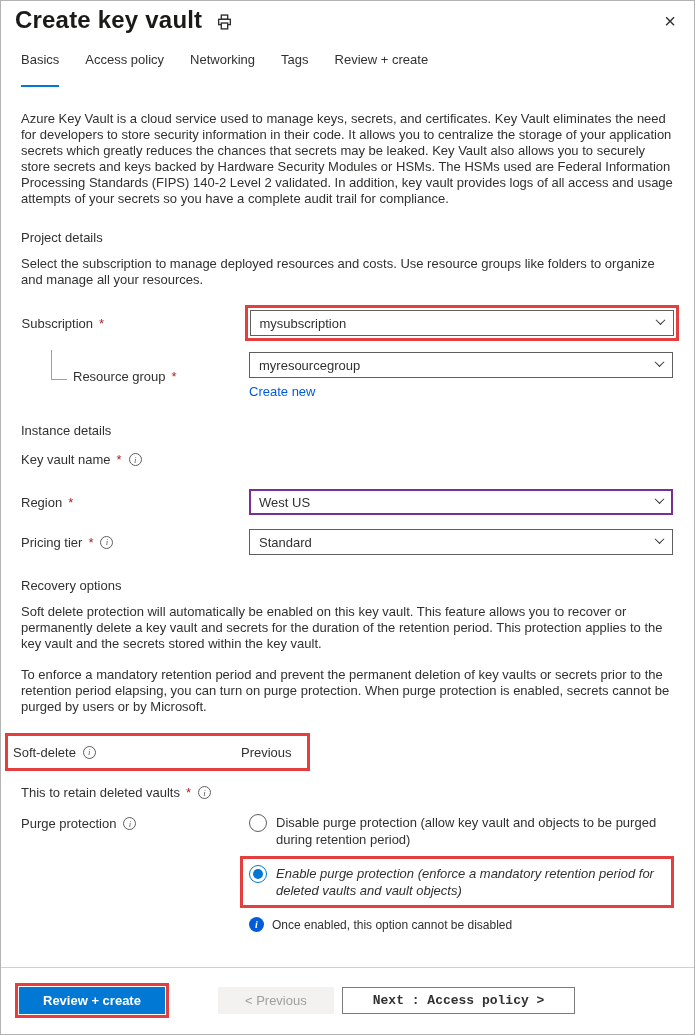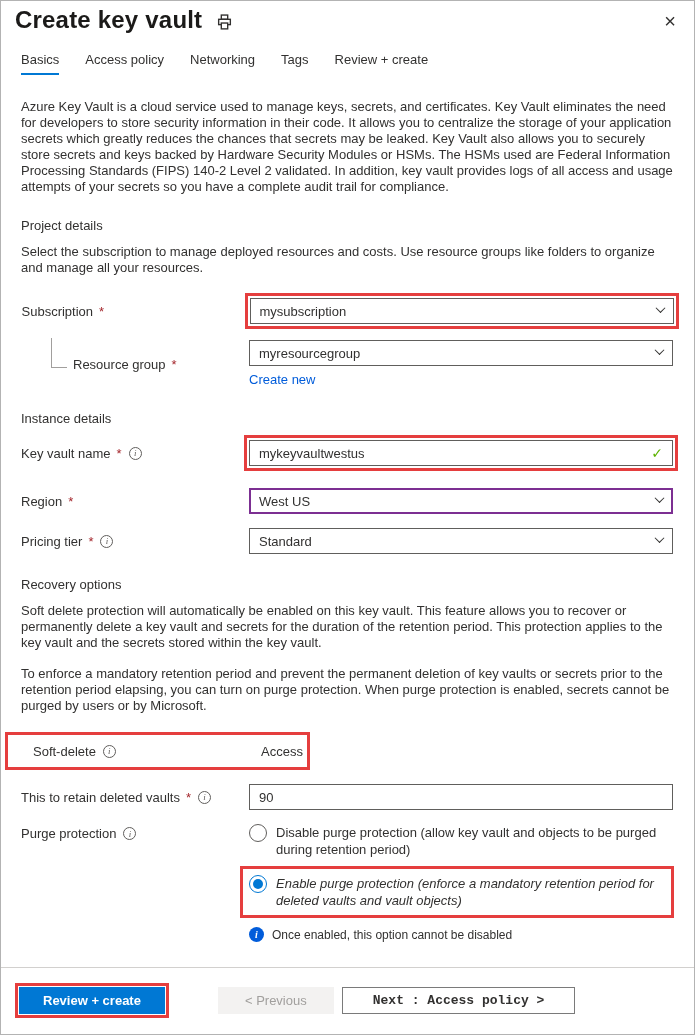--- a/index.html
+++ b/index.html
@@ -26,21 +26,21 @@
   .title-row { display: flex; align-items: center; padding: 5px 14px 0 14px; }
   .page-title { font-size: 24px; font-weight: 600; color: #1b1a19; letter-spacing: 0.2px; }
   .title-icon { margin-left: 14px; margin-top: 4px; cursor: pointer; line-height: 0; }
   .close-btn {
     margin-left: auto; font-size: 20px; font-weight: 300; color: #323130;
     cursor: pointer; line-height: 1; padding: 2px 4px; margin-top: 2px;
   }
 
   
   .tabs { display: flex; gap: 26px; margin: 18px 0 0 20px; font-size: 13px; }
-  .tab { padding-bottom: 6px; cursor: pointer; color: #323130; }
+  .tab { padding-bottom: 18px; cursor: pointer; color: #323130; }
   .tab.selected { border-bottom: 2px solid #0078d4; font-weight: 400; }
 
   
   .content { flex: 1 1 auto; overflow: hidden; padding: 0 20px; }
   .para { font-size: 13px; line-height: 16px; color: #323130; }
   .intro { margin-top: 24px; }
   .section-heading { margin-top: 23px; font-size: 13px; color: #323130; }
   .section-desc { margin-top: 11px; }
 
   
@@ -83,21 +83,21 @@
     width: 16px; height: 30px;
     border-left: 1px solid #a19f9d; border-bottom: 1px solid #a19f9d;
   }
   .indent-label { padding-left: 52px; width: 228px; flex: 0 0 228px; font-size: 13px; display: flex; align-items: center; gap: 5px; }
   .link { color: #015cda; font-size: 13px; text-decoration: none; cursor: pointer; display: inline-block; margin-top: 6px; }
 
   
   .softdelete-wrap {
     margin: 22px 0 0 -12px;
     width: 297px; height: 30px;
-    display: flex; align-items: center; padding-left: 24px;
+    display: flex; align-items: center; padding-left: 4px;
     outline: 3px solid #e53e3e; outline-offset: 1px;
   }
   .softdelete-wrap .form-label { width: 228px; flex: 0 0 228px; }
   .value-text { font-size: 13px; color: #323130; }
 
   
   .radio-row { display: flex; gap: 9px; font-size: 13px; line-height: 17px; cursor: pointer; }
   .radio-circle {
     width: 18px; height: 18px; flex: 0 0 auto; border-radius: 50%;
     border: 1px solid #605e5c; background: #fff; margin-top: 0px;
@@ -201,26 +201,20 @@
     </div>
 
     <div class="section-heading">Instance details</div>
 
     <div class="form-row" style="margin-top:14px;">
       <div class="form-label">
         <span>Key vault name</span>
           <span class="req">*</span>
         <span class="info-icon">i</span>
       </div>
-      <div class="form-control-col">
-        <div class="textbox annotated-red">
-          <input value="mykeyvaultwestus" style="">
-          <span class="check-mark">✓</span>
-        </div>
-      </div>
     </div>
 
     <div class="form-row" style="margin-top:22px;">
       <div class="form-label">
         <span>Region</span>
           <span class="req">*</span>
       </div>
       <div class="form-control-col">
         <div class="dropdown purple-border">
           <span>West US</span>
@@ -245,33 +239,28 @@
 
     <div class="section-heading">Recovery options</div>
     <p class="para section-desc">Soft delete protection will automatically be enabled on this key vault. This feature allows you to recover or permanently delete a key vault and secrets for the duration of the retention period. This protection applies to the key vault and the secrets stored within the key vault.</p>
     <p class="para" style="margin-top:15px;">To enforce a mandatory retention period and prevent the permanent deletion of key vaults or secrets prior to the retention period elapsing, you can turn on purge protection. When purge protection is enabled, secrets cannot be purged by users or by Microsoft.</p>
 
     <div class="softdelete-wrap">
       <div class="form-label">
         <span>Soft-delete</span>
         <span class="info-icon">i</span>
       </div>
-      <span class="value-text">Access</span>
+      <span class="value-text">Previous</span>
     </div>
 
     <div class="form-row" style="margin-top:18px;">
       <div class="form-label">
         <span>This to retain deleted vaults</span>
           <span class="req">*</span>
         <span class="info-icon">i</span>
-      </div>
-      <div class="form-control-col">
-        <div class="textbox">
-          <input value="90" style="">
-        </div>
       </div>
     </div>
 
     <div class="form-row" style="margin-top:14px; align-items:flex-start;">
       <div class="form-label" style="margin-top:2px;">
         <span>Purge protection</span>
         <span class="info-icon">i</span>
       </div>
       <div class="form-control-col">
         <div class="radio-row">

